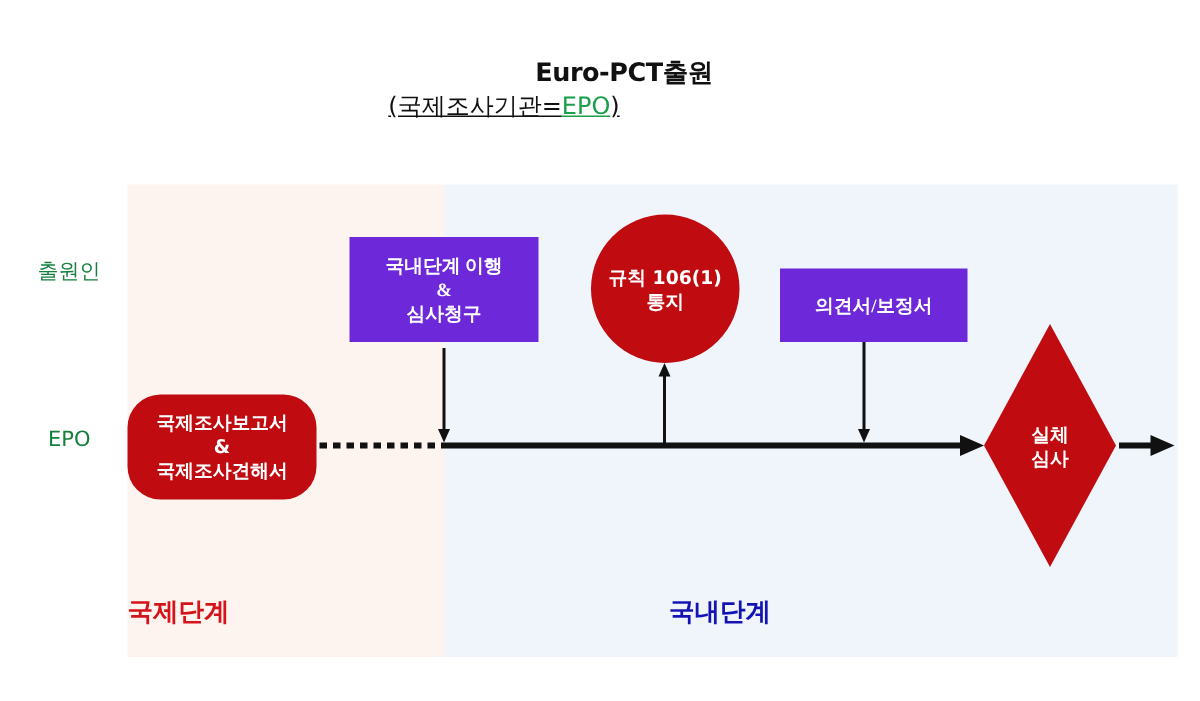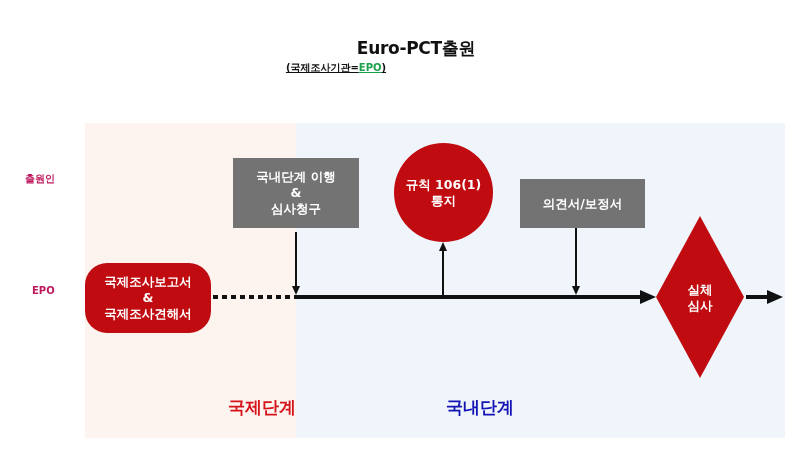--- a/index.html
+++ b/index.html
@@ -1,28 +1,28 @@
 <!DOCTYPE html>
 <html><head>
 <meta charset="utf-8">
 <style>
   html, body { margin:0; padding:0; }
   body { width:800px; height:467px; background:#ffffff; position:relative; overflow:hidden;
          font-family:"DejaVu Sans","Liberation Sans",sans-serif; }
   .abs { position:absolute; }
   .title { left:16px; width:800px; top:37px; text-align:center; font-size:17px; font-weight:bold; color:#111; letter-spacing:-0.3px; }
-  .subtitle { left:0; width:672px; top:61px; text-align:center; font-size:10px; font-weight:bold; color:#111; }
+  .subtitle { left:0; width:672px; top:61px; text-align:center; font-size:16px; font-weight:normal; color:#111; }
   .subtitle .u { text-decoration:underline; }
   .subtitle .green { color:#1aa04a; }
   .panel-intl { left:85px; top:123px; width:211px; height:315px; background:#fdf3ef; }
   .panel-nat { left:296px; top:123px; width:489px; height:315px; background:#eff5fb; }
-  .row-label { font-size:10px; font-weight:bold; color:#be185d; }
+  .row-label { font-size:14px; font-weight:normal; color:#15803d; }
   .box { display:flex; flex-direction:column; align-items:center; justify-content:center; text-align:center;
          color:#fff; font-weight:bold; font-size:12.5px; line-height:16px; }
-  .blue { background:#737373; }
+  .blue { background:#6d28d9;font-family:Liberation Serif, serif; }
   .red { background:#c00c10;border-radius:22px; }
   .stage-label { font-size:17px; font-weight:bold; }
 </style>
 </head>
 <body>
 
 <div class="abs title">Euro-PCT출원</div>
 <div class="abs subtitle">
   <span class="u">(국제조사기관=</span><span class="u green">EPO</span><span class="u">)</span>
 </div>
@@ -74,14 +74,14 @@
 
 <div class="abs box blue" style="left:520px; top:179px; width:125px; height:49px;">
   <div>의견서/보정서</div>
 </div>
 
 <div class="abs box" style="left:670px; top:280px; width:60px; height:36px; background:transparent;text-align:center;">
   <div>실체</div>
   <div>심사</div>
 </div>
 
-<div class="abs stage-label" style="left:85px; width:211px; top:396px; text-align:right; color:#d4141a;">국제단계</div>
+<div class="abs stage-label" style="left:85px; width:211px; top:396px; text-align:left; color:#d4141a;">국제단계</div>
 <div class="abs stage-label" style="left:380px; width:200px; top:396px; text-align:center; color:#1414b4;">국내단계</div>
 
 </body></html>

